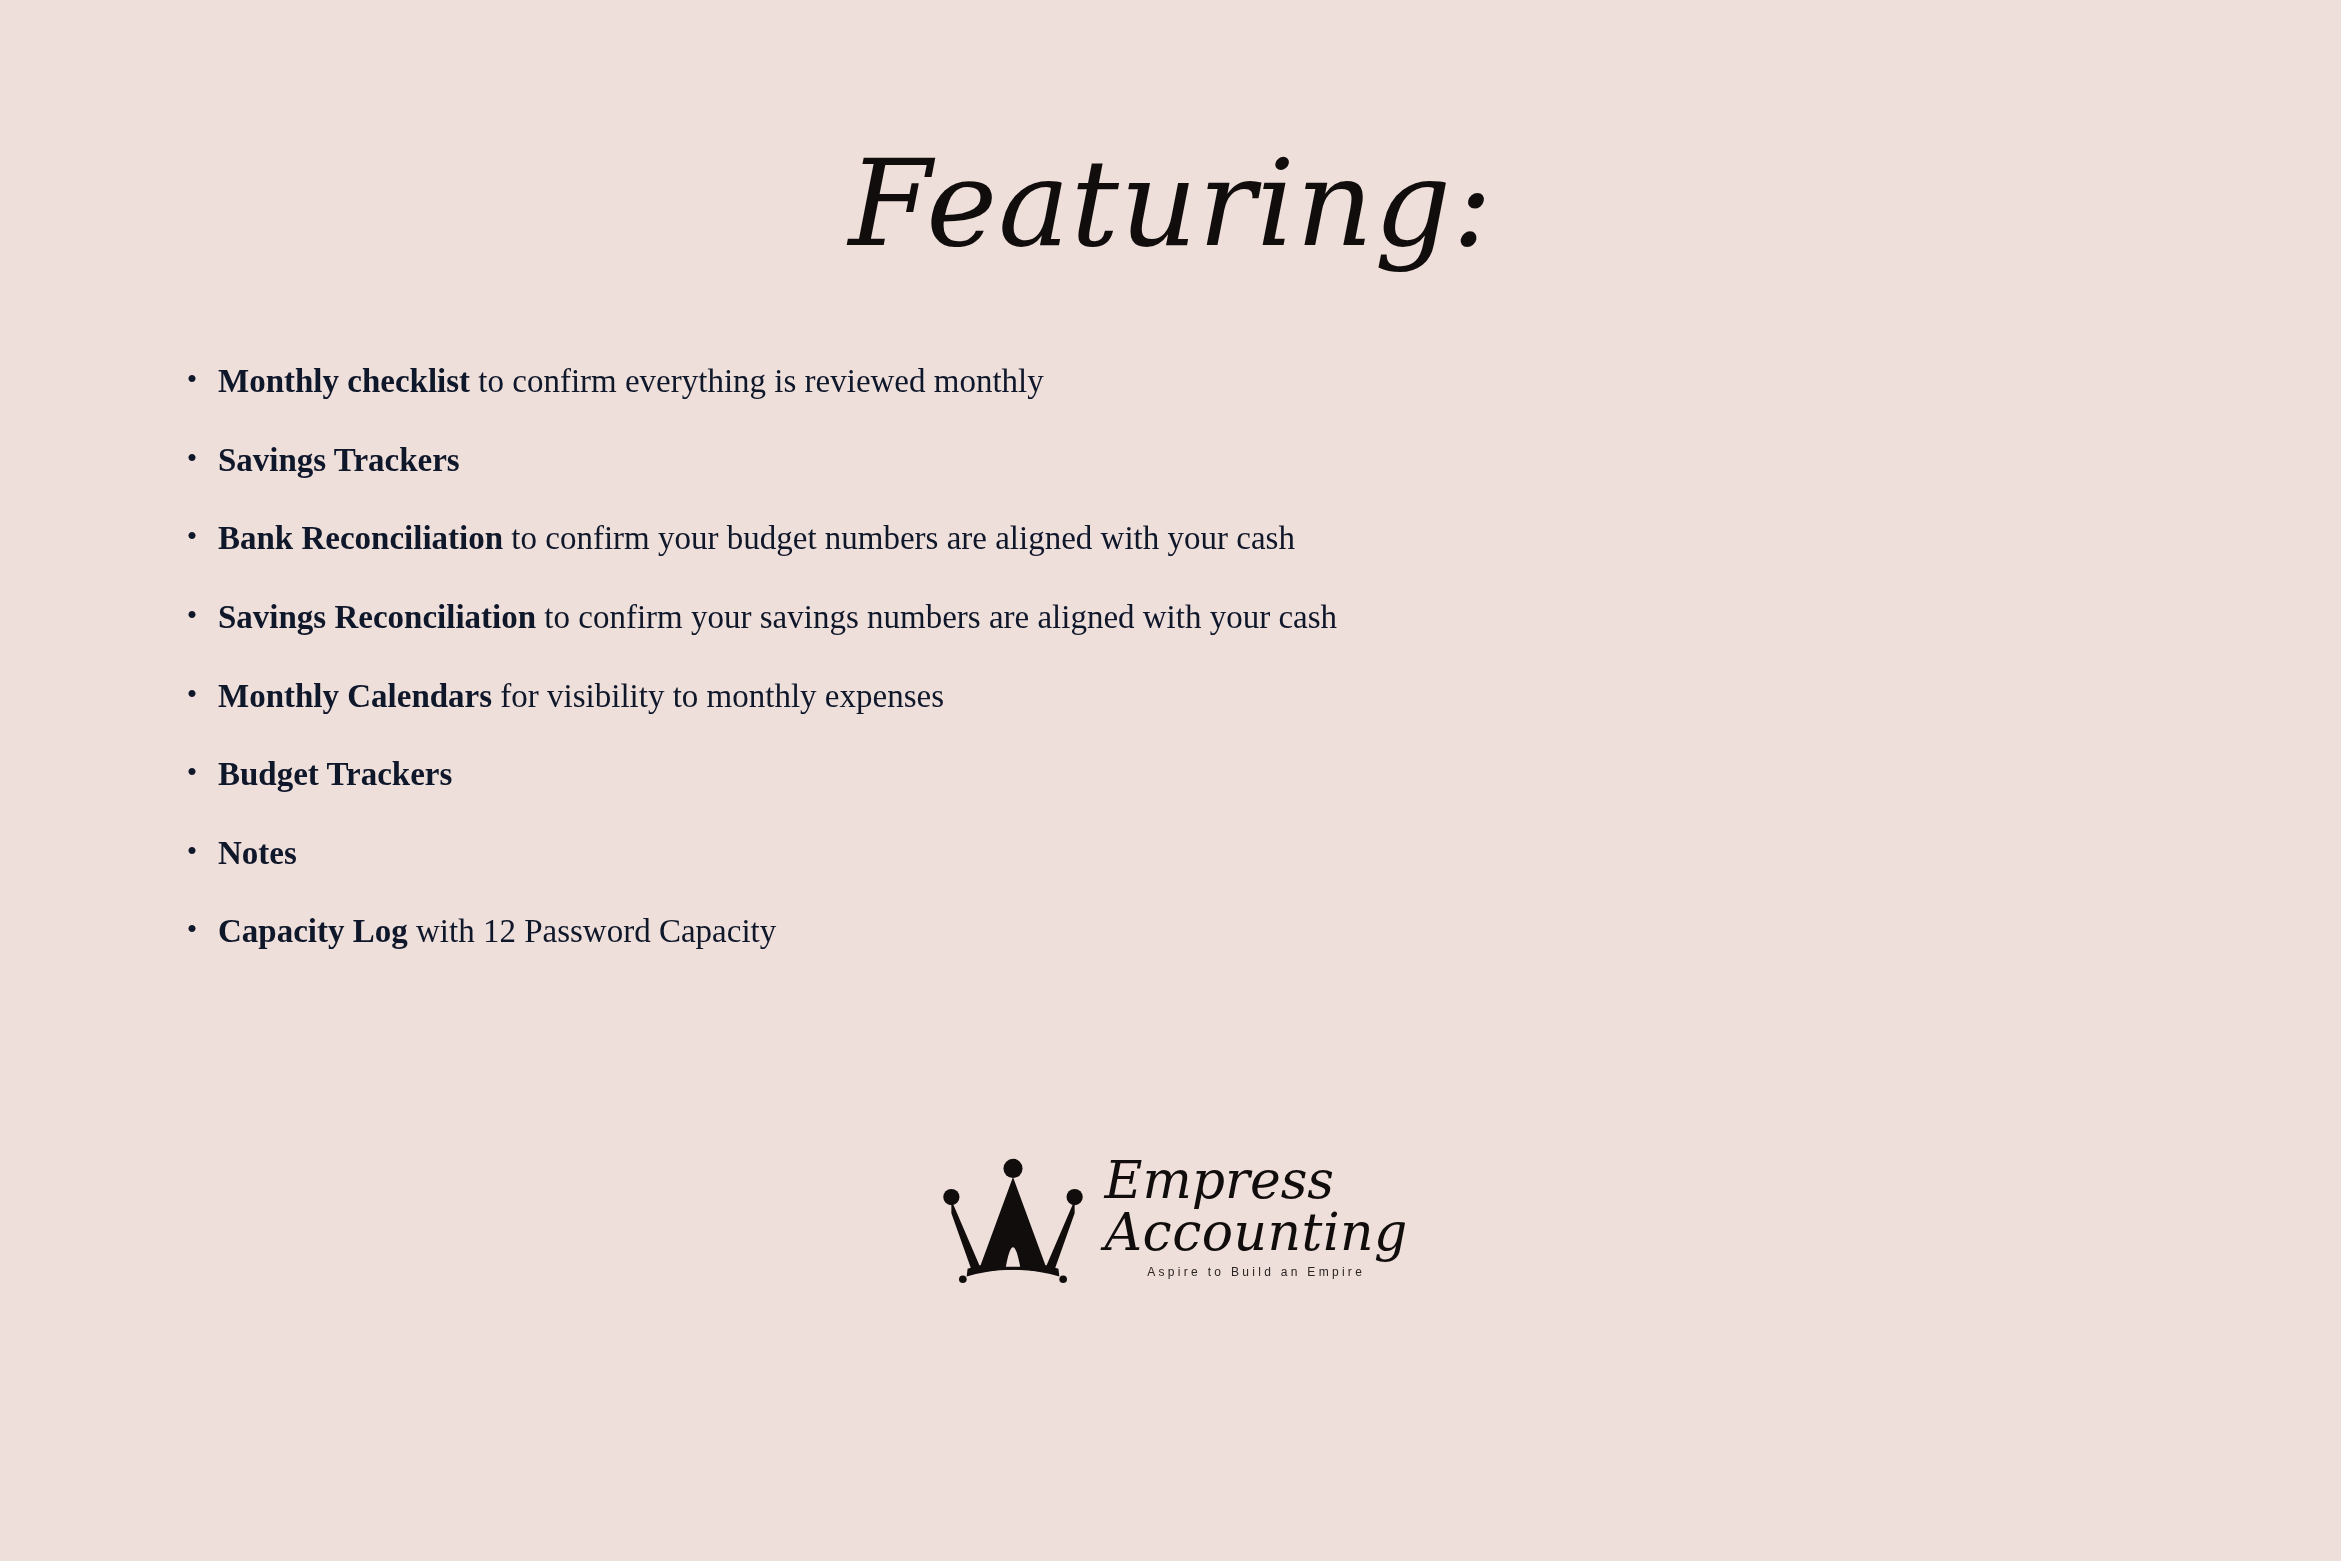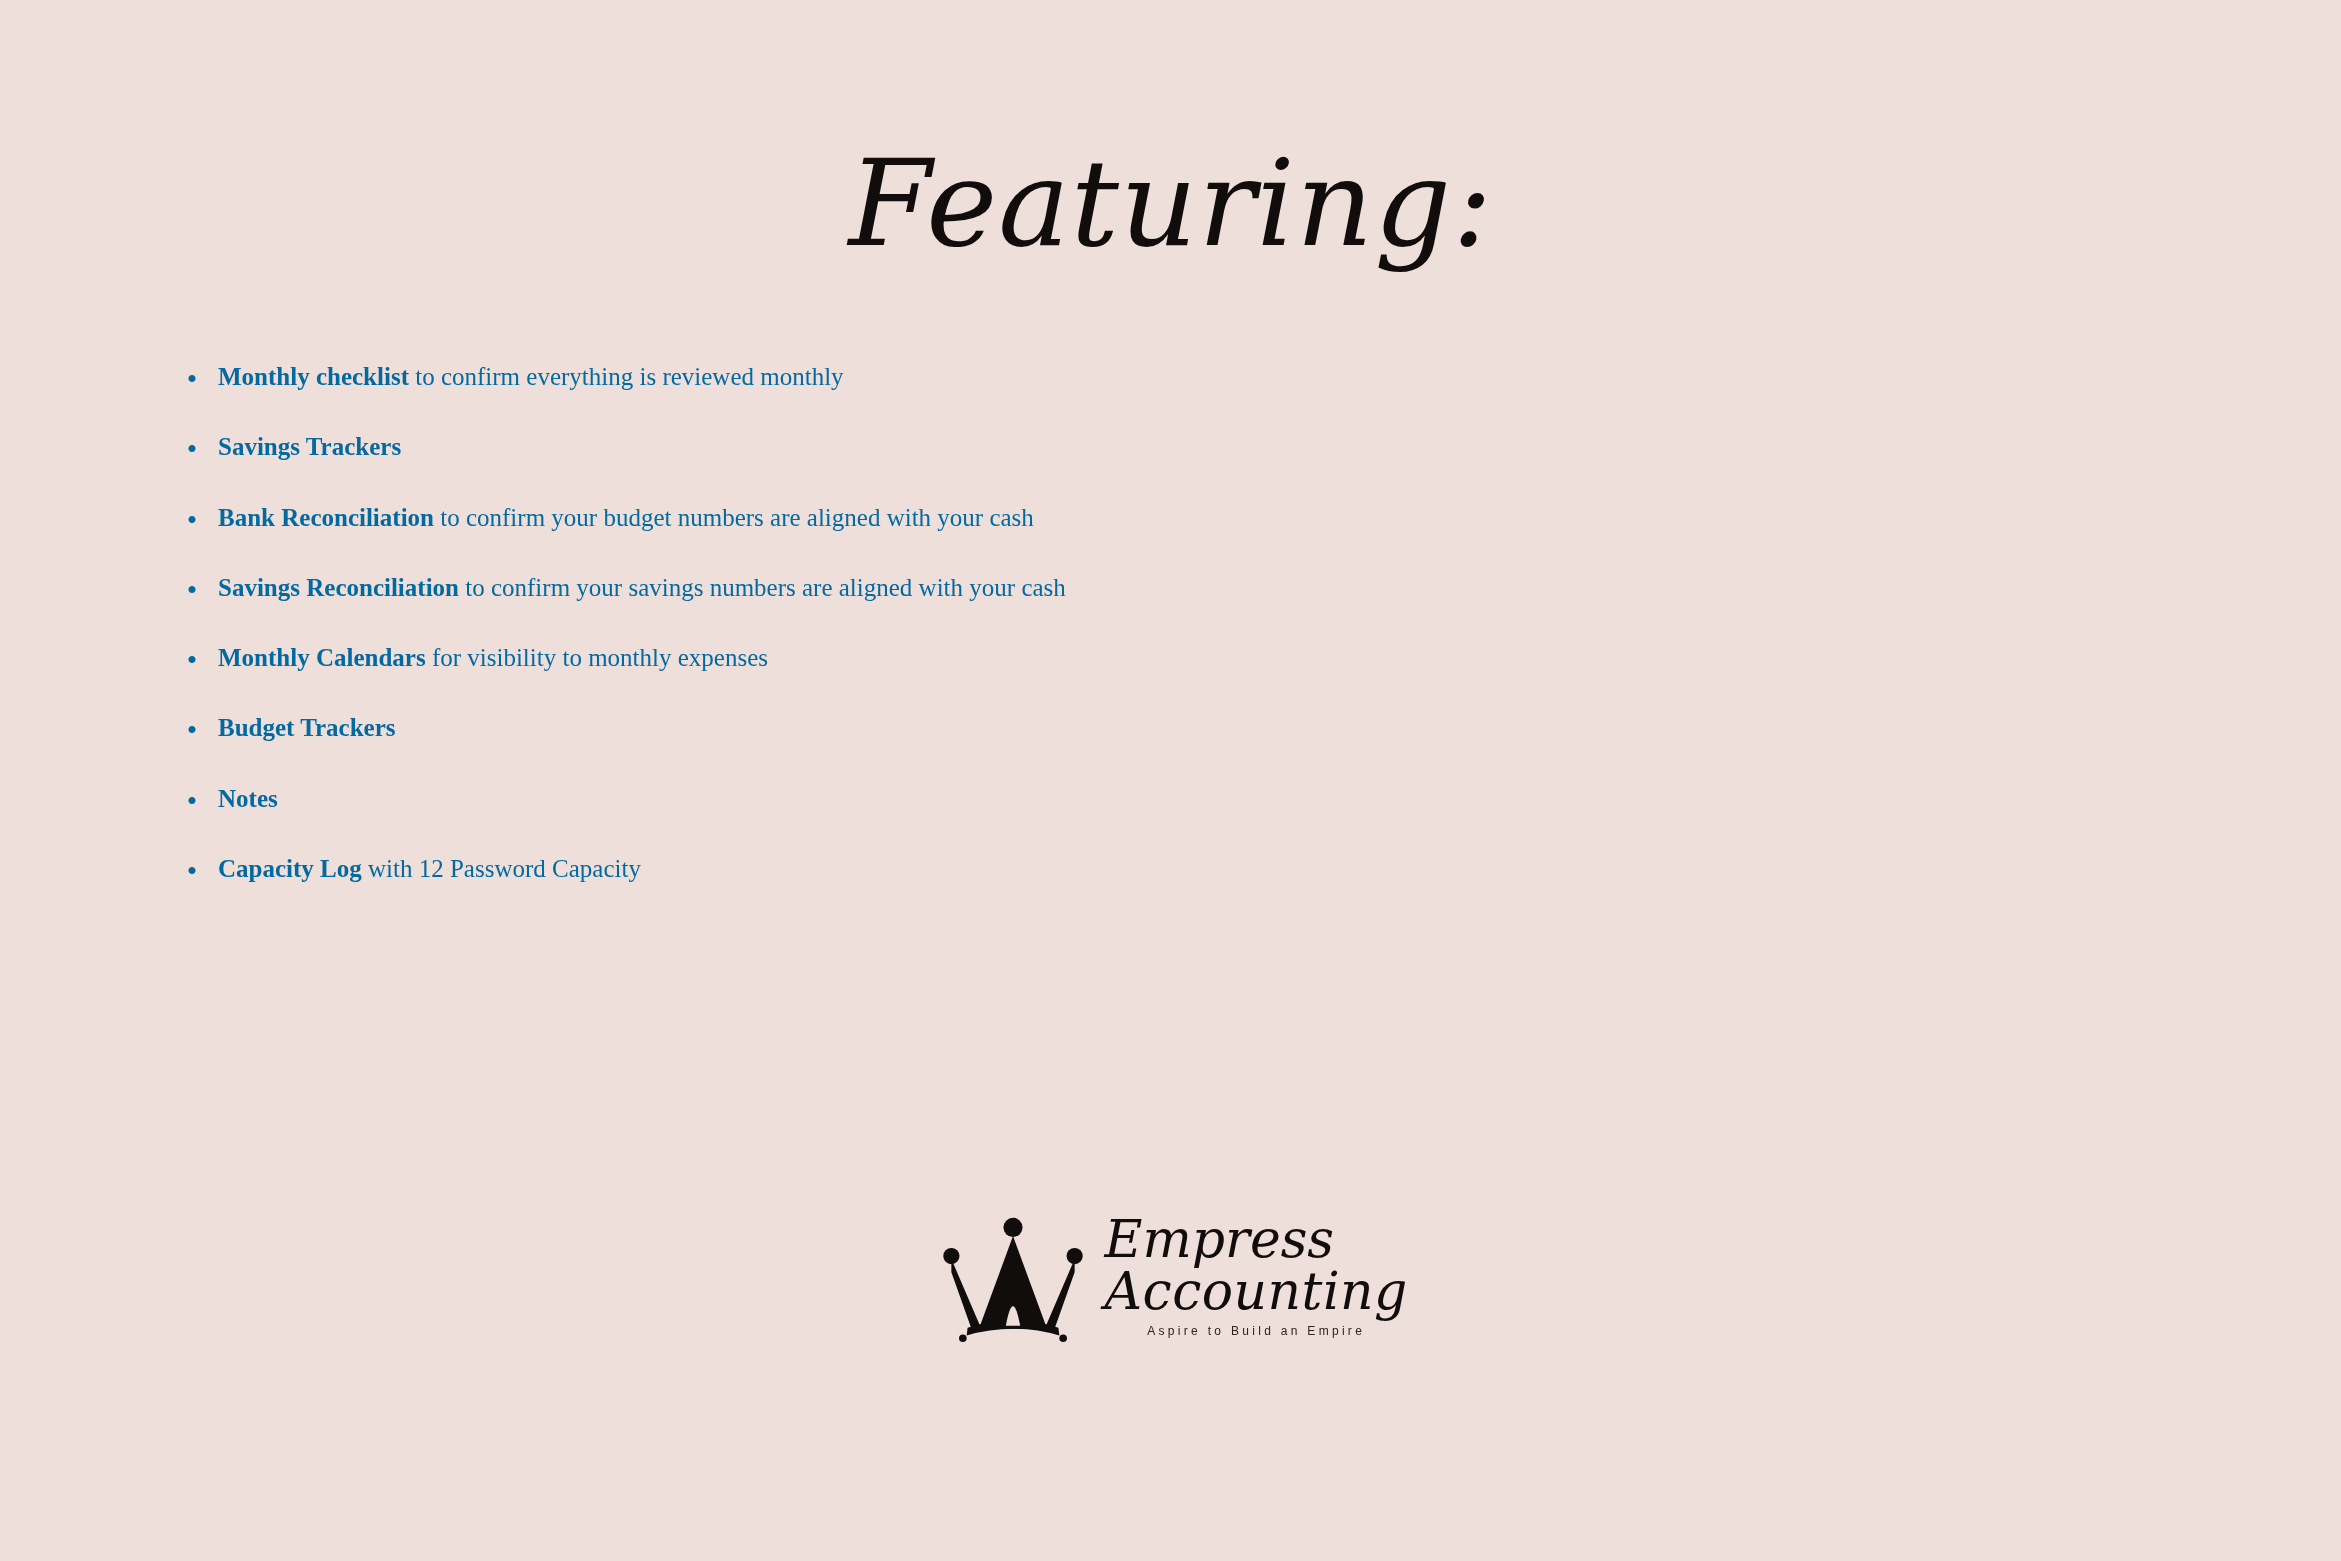--- a/index.html
+++ b/index.html
@@ -35,42 +35,42 @@
     list-style: none;
     margin: 0;
     padding: 0;
     position: absolute;
     top: 364px;
     left: 182px;
     right: 124px;
   }
   .features li {
     position: relative;
-    font-size: 25px;
+    font-size: 33px;
     line-height: 1.05;
     margin-bottom: 44px;
     padding-left: 36px;
-    color: #0369a1;
+    color: #0f172a;
     white-space: nowrap;
   }
   .features li::before {
     content: "\2022";
     position: absolute;
     left: 4.8px;
     top: -1px;
     font-size: 30px;
   }
   .features li b {
     font-weight: 700;
   }
   .logo-wrap {
     position: absolute;
     left: 0;
     right: 0;
-    top: 1215px;
+    top: 1156px;
     display: flex;
     justify-content: center;
     align-items: flex-end;
   }
   .logo {
     display: flex;
     align-items: center;
     gap: 12.4px;
   }
   .crown-svg {

